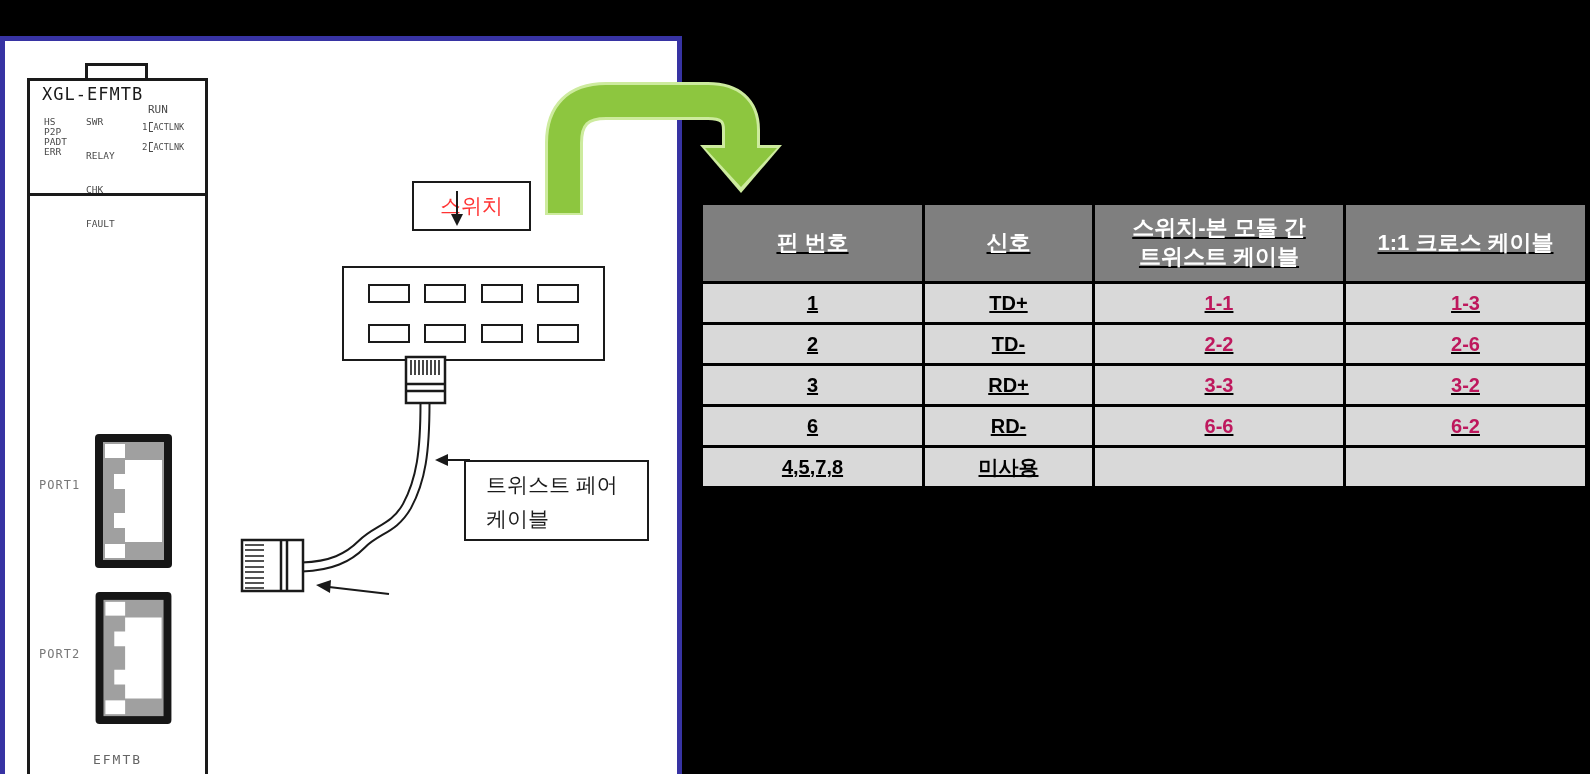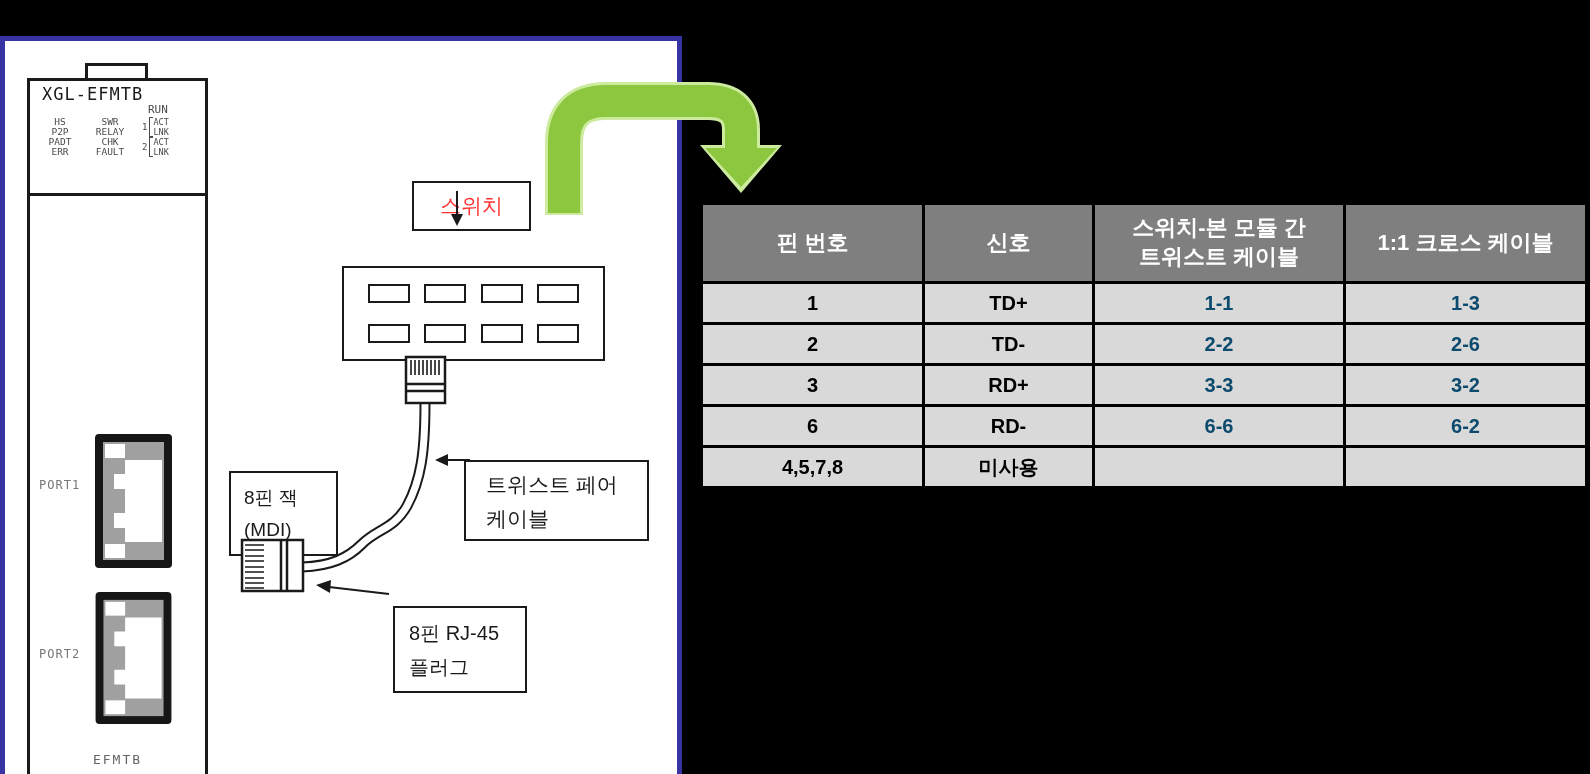--- a/index.html
+++ b/index.html
@@ -15,27 +15,27 @@
           border:3px solid #1a1a1a;background:#fff;z-index:2;}
   .mtab{position:absolute;left:80px;top:22px;width:63px;height:18px;box-sizing:border-box;
         border:3px solid #1a1a1a;border-bottom:none;background:#fff;z-index:2;}
   .ledarea{position:absolute;left:0;top:0;right:0;height:112px;border-bottom:3px solid #1a1a1a;}
   .mtitle{position:absolute;left:12px;top:3px;font-family:"DejaVu Sans Mono",monospace;
           font-size:17px;color:#1a1a1a;letter-spacing:1px;white-space:nowrap;}
   .runlbl{position:absolute;left:118px;top:22px;font-family:"DejaVu Sans Mono",monospace;
           font-size:11px;color:#4a4a4a;}
   .ledgrid{position:absolute;left:14px;top:36px;display:flex;align-items:flex-start;
            font-family:"DejaVu Sans Mono",monospace;font-size:9.5px;line-height:10px;color:#4a4a4a;}
-  .ledcol{display:flex;flex-direction:column;text-align:center;}
+  .ledcol{display:flex;flex-direction:column;text-align:left;}
   .ledcol.c1{width:32px;}
-  .ledcol.c2{width:48px;margin-left:10px;}
+  .ledcol.c2{width:48px;margin-left:10px;gap:24px;}
   .ledgroups{display:flex;flex-direction:column;margin-left:8px;}
   .lgroup{display:flex;align-items:center;height:20px;}
   .lnum{font-size:9px;margin-right:2px;}
-  .llines{position:relative;display:flex;flex-direction:column;border-left:1px solid #4a4a4a;
+  .llines{position:relative;display:flex;flex-direction:row;border-left:1px solid #4a4a4a;
           padding-left:3px;font-size:8.5px;line-height:10px;text-align:left;}
   .llines::before,.llines::after{content:"";position:absolute;left:0;width:3px;height:1px;background:#4a4a4a;}
   .llines::before{top:0;} .llines::after{bottom:0;}
   .portlbl{position:absolute;font-family:"DejaVu Sans Mono",monospace;font-size:12px;
            color:#777;letter-spacing:1px;z-index:3;}
   .portlbl.p1{left:34px;top:437px;}
   .portlbl.p2{left:34px;top:606px;}
   .jack{position:absolute;z-index:3;line-height:0;}
   .jack.j1{left:90px;top:393px;}
   .jack.j2{left:90px;top:551px;}
@@ -54,27 +54,27 @@
   .slot{width:42px;height:19px;box-sizing:border-box;border:2px solid #1a1a1a;background:#fff;}
   .jackbox{left:224px;top:430px;width:109px;height:85px;padding:9px 0 0 13px;font-size:19px;line-height:32px;}
   .cablebox{left:459px;top:419px;width:185px;height:81px;padding:6px 0 0 20px;font-size:21px;line-height:34px;}
   .plugbox{left:388px;top:565px;width:134px;height:87px;padding:8px 0 0 14px;font-size:20px;line-height:34px;}
 
   
   .overlay{position:absolute;left:0;top:0;width:1590px;height:774px;z-index:6;pointer-events:none;}
 
   
   .pintable{position:absolute;left:700px;top:202px;width:885px;border-collapse:collapse;
-            table-layout:fixed;z-index:2;}
+            table-layout:fixed;z-index:2;text-decoration:underline;}
   .pintable th{background:#7f7f7f;color:#fff;font-weight:bold;font-size:22px;height:76px;
                border:3px solid #000;text-align:center;vertical-align:middle;white-space:pre-line;
                line-height:1.3;padding:0;}
   .pintable td{background:#d9d9d9;border:3px solid #000;height:38px;text-align:center;
                vertical-align:middle;font-weight:bold;font-size:20px;color:#000;padding:0;}
-  .pintable td.redcell{color:#0c4a6e;margin-top:21px;}
+  .pintable td.redcell{color:#be185d;margin-top:21px;}
 </style>
 </head>
 <body>
 
 <div id="canvas">
 
   <div class="panel">
 
     <div class="mtab"></div>
 
@@ -150,31 +150,23 @@
         <div class="slot"></div>
       </div>
       <div class="swrow">
         <div class="slot"></div>
         <div class="slot"></div>
         <div class="slot"></div>
         <div class="slot"></div>
       </div>
     </div>
 
-    <div class="box jackbox">
-      <div>8핀 잭</div>
-      <div>(MDI)</div>
-    </div>
     <div class="box cablebox">
       <div>트위스트 페어</div>
       <div>케이블</div>
-    </div>
-    <div class="box plugbox">
-      <div>8핀 RJ-45</div>
-      <div>플러그</div>
     </div>
   </div>
 
   <svg class="overlay" viewBox="0 0 1590 774">
 
     <g>
       <line x1="457" y1="191" x2="457" y2="215" stroke="#1a1a1a" stroke-width="2"></line>
       <polygon points="451,214 463,214 457,226" fill="#1a1a1a"></polygon>
     </g>
 

